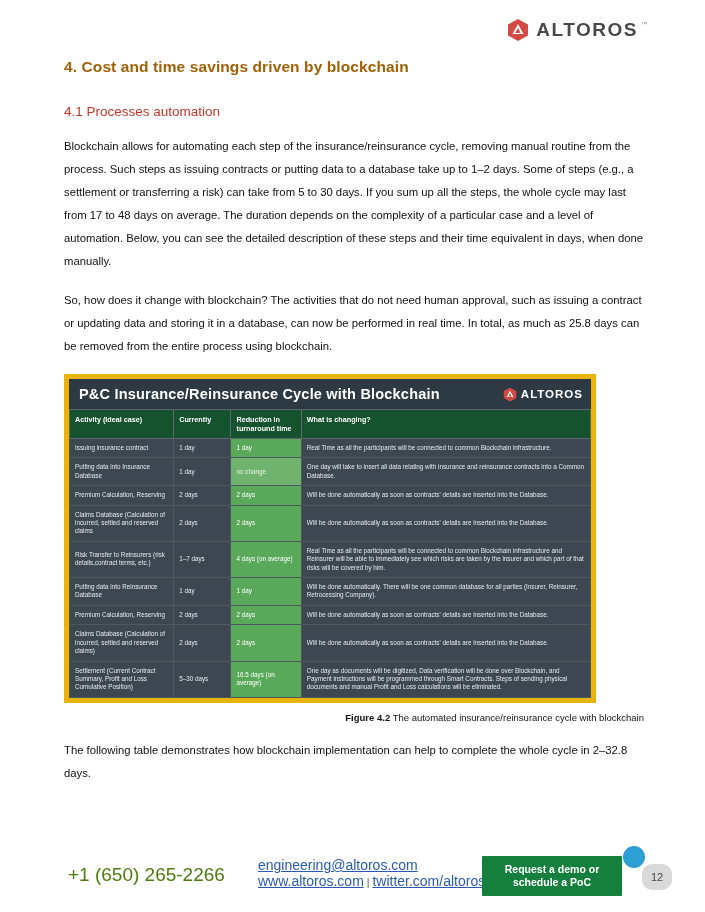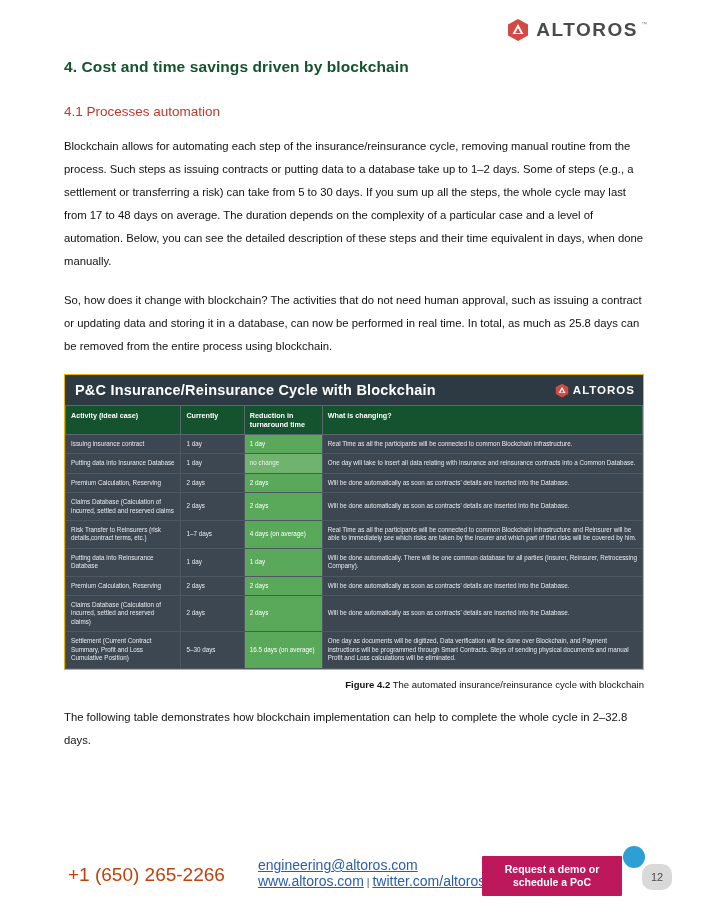--- a/index.html
+++ b/index.html
@@ -46,44 +46,44 @@
   
   .content {
     position: absolute;
     left: 64px;
     top: 58px;
     width: 580px;
   }
   h1.section-title {
     font-size: 15.5px;
     font-weight: bold;
-    color: #14532d;
+    color: #a16207;
     margin: 0 0 28px 0;
     letter-spacing: 0.1px;
   }
   h2.sub-title {
     font-size: 13.5px;
     font-weight: normal;
     color: #c0392b;
     margin: 0 0 16px 0;
   }
   p.para {
     font-size: 11.3px;
     line-height: 23px;
     color: #111;
     margin: 0 0 16px 0;
     text-align: left;
   }
 
   
   .figure {
-    width: 580px;
+    width: 532px;
     margin-top: 4px;
     background: #33404a;
-    border: 1px solid #eab308;
+    border: 5px solid #eab308;
   }
   .fig-head {
     background: #2d3a44;
     height: 30px;
     display: flex;
     align-items: center;
     justify-content: space-between;
     padding: 0 8px 0 10px;
   }
   .fig-head-title {
@@ -162,21 +162,21 @@
     position: absolute;
     left: 0; right: 0;
     bottom: 0;
     height: 72px;
   }
   .phone {
     position: absolute;
     left: 68px;
     bottom: 26px;
     font-size: 19px;
-    color: #c2410c;
+    color: #4d7c0f;
     font-family: "Liberation Sans", sans-serif;
   }
   .flinks {
     position: absolute;
     left: 258px;
     bottom: 22px;
     text-align: left;
     line-height: 16px;
   }
   .flinks a {
@@ -184,21 +184,21 @@
     font-size: 14px;
     text-decoration: underline;
   }
   .flinks .sep { color: #555; font-size: 10.5px; text-decoration:none; }
   .cta {
     position: absolute;
     right: 83px;
     bottom: 16px;
     width: 140px;
     height: 40px;
-    background: #be185d;
+    background: #15803d;
     color: #fff;
     display: flex;
     align-items: center;
     justify-content: center;
     text-align: center;
     font-size: 10.5px;
     font-weight: bold;
     line-height: 13px;
     border-radius: 1px;
   }

